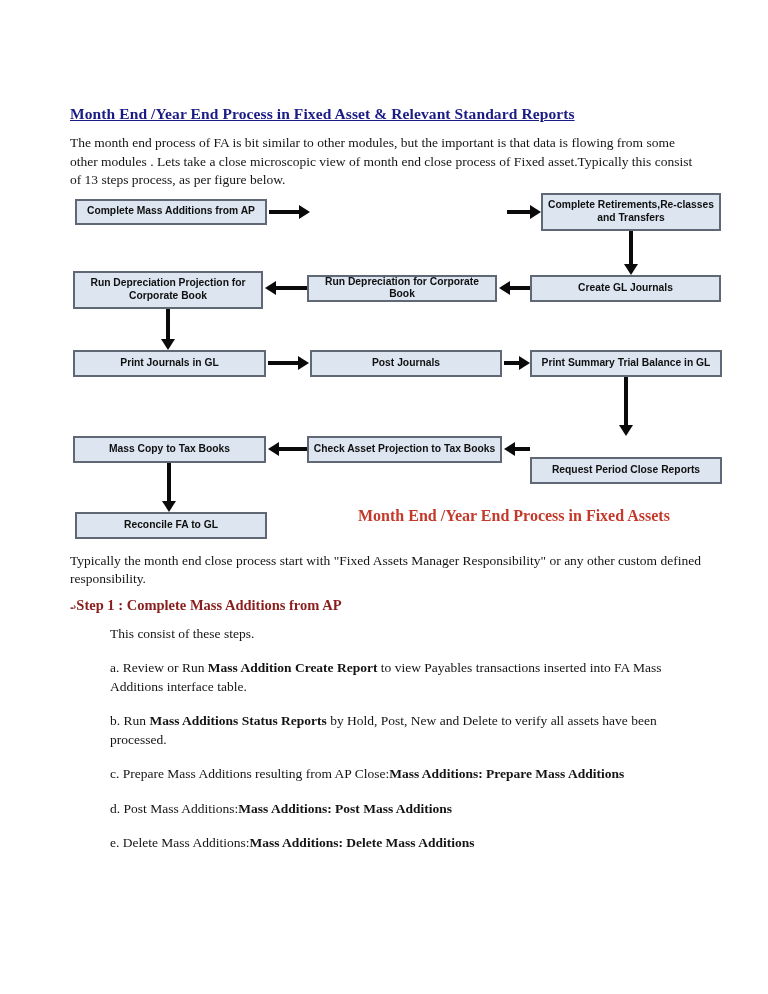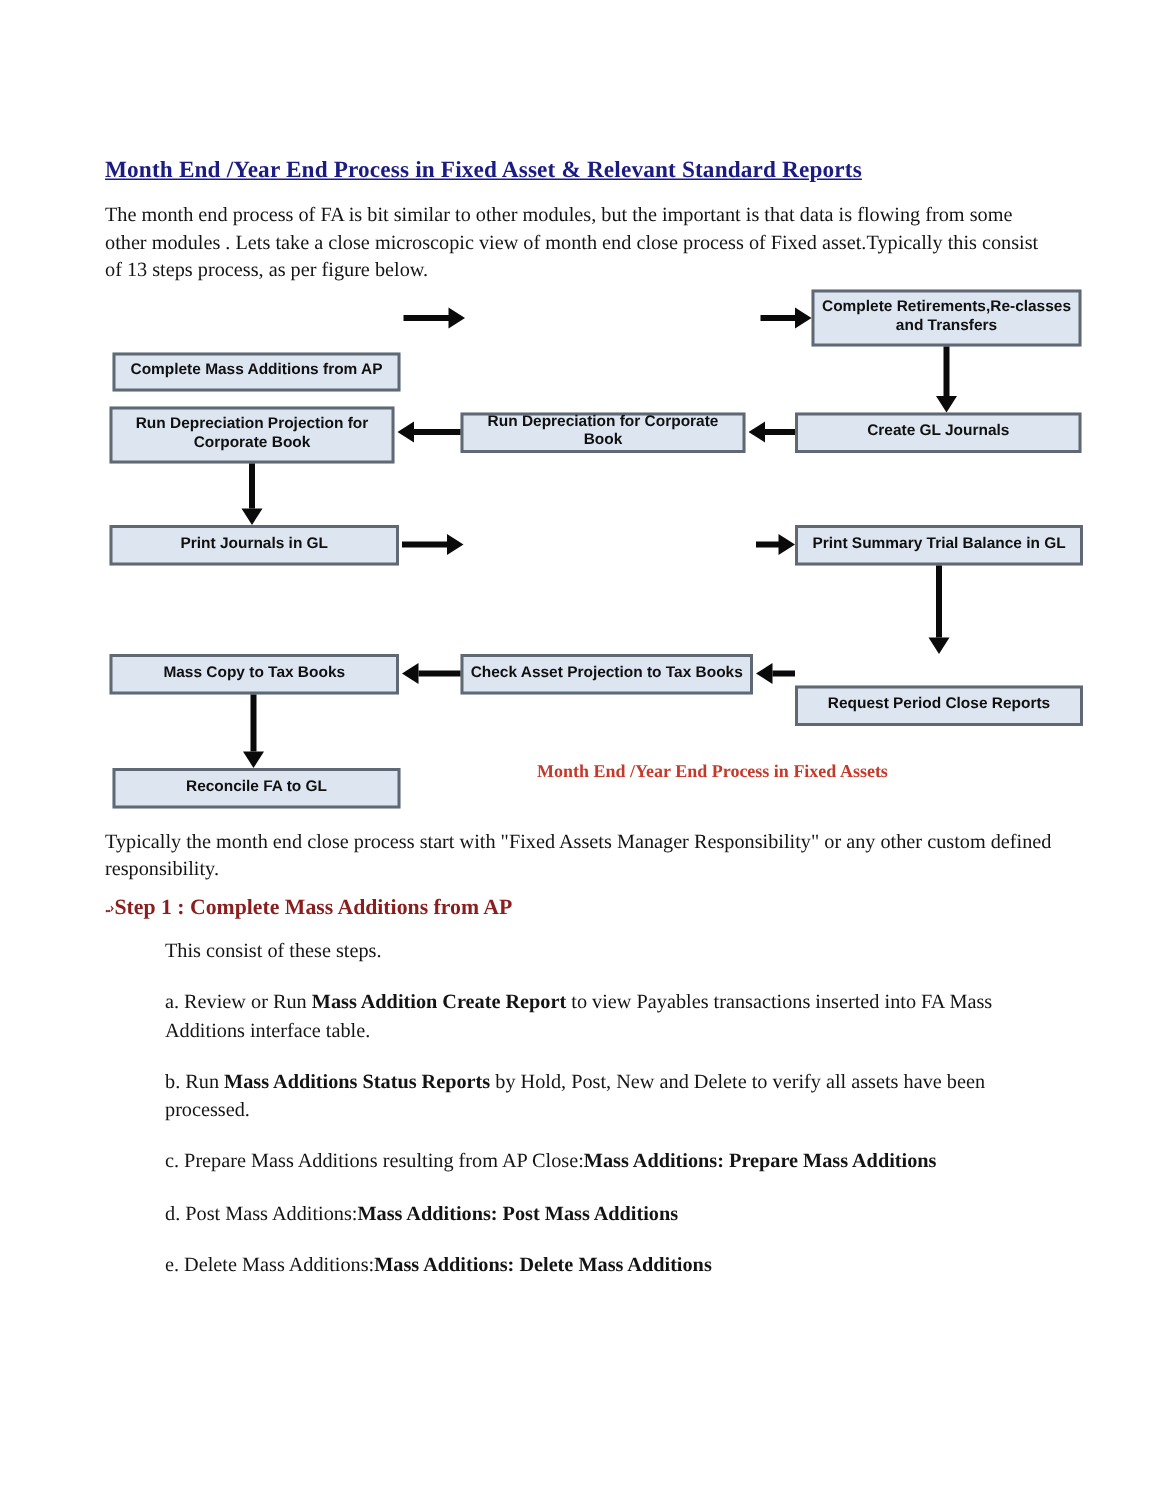--- a/index.html
+++ b/index.html
@@ -17,21 +17,21 @@
   
   .flowchart{position:relative;width:768px;height:352px;margin-left:-70px;}
   .fbox{
     position:absolute;box-sizing:border-box;
     background:#dce5f0;border:2px solid #5f6874;
     display:flex;align-items:center;justify-content:center;text-align:center;
     font-family:"Liberation Sans", sans-serif;font-weight:bold;
     font-size:10.3px;line-height:1.2;color:#101010;padding:1px 2px;
   }
   .caption{
-    position:absolute;font-size:12px;font-weight:bold;color:#c5392b;
+    position:absolute;font-size:16px;font-weight:bold;color:#c5392b;
     white-space:nowrap;font-family:"Liberation Serif", serif;
   }
   .shaft-h{position:absolute;height:4px;background:#0a0a0a;}
   .shaft-v{position:absolute;width:4px;background:#0a0a0a;}
   .tri-r{position:absolute;width:0;height:0;border-top:7px solid transparent;border-bottom:7px solid transparent;border-left:11px solid #0a0a0a;}
   .tri-l{position:absolute;width:0;height:0;border-top:7px solid transparent;border-bottom:7px solid transparent;border-right:11px solid #0a0a0a;}
   .tri-d{position:absolute;width:0;height:0;border-left:7px solid transparent;border-right:7px solid transparent;border-top:11px solid #0a0a0a;}
 
   
   .para{margin:10px 0 0;font-size:13.5px;line-height:18.5px;width:634px;}
@@ -49,28 +49,29 @@
 <body>
 
 <div class="content">
 
   <h1 class="title">Month End /Year End Process in Fixed Asset &amp; Relevant Standard Reports</h1>
 
   <p class="intro">The month end process of FA is bit similar to other modules, but the important is that data is flowing from some other modules . Lets take a close microscopic view of month end close process of Fixed asset.Typically this consist of 13 steps process, as per figure below.</p>
 
   <div class="flowchart">
 
-    <div class="fbox" style="left:75px;top:9px;width:192px;height:26px;margin-top:36px;">Complete Mass Additions from AP</div>
+    <div class="fbox" style="left:75px;top:9px;width:192px;height:26px;">Complete Mass Additions from AP</div>
     <div class="fbox" style="left:541px;top:3px;width:180px;height:38px;">Complete Retirements,Re-classes and  Transfers</div>
 
     <div class="fbox" style="left:73px;top:81px;width:190px;height:38px;">Run Depreciation Projection for Corporate Book</div>
     <div class="fbox" style="left:307px;top:85px;width:190px;height:27px;">Run Depreciation for Corporate Book</div>
     <div class="fbox" style="left:530px;top:85px;width:191px;height:27px;">Create GL Journals</div>
 
     <div class="fbox" style="left:73px;top:160px;width:193px;height:27px;">Print Journals in GL</div>
+    <div class="fbox" style="left:310px;top:160px;width:192px;height:27px;">Post Journals</div>
     <div class="fbox" style="left:530px;top:160px;width:192px;height:27px;">Print Summary Trial Balance in GL</div>
 
     <div class="fbox" style="left:73px;top:246px;width:193px;height:27px;">Mass Copy to Tax Books</div>
     <div class="fbox" style="left:307px;top:246px;width:195px;height:27px;">Check Asset Projection to Tax Books</div>
     <div class="fbox" style="left:530px;top:246px;width:192px;height:27px;margin-top:21px;">Request Period Close Reports</div>
 
     <div class="fbox" style="left:75px;top:322px;width:192px;height:27px;">Reconcile FA to GL</div>
 
     <div class="caption" style="left:358px;top:317px;">Month End /Year End Process in Fixed Assets</div>
 

